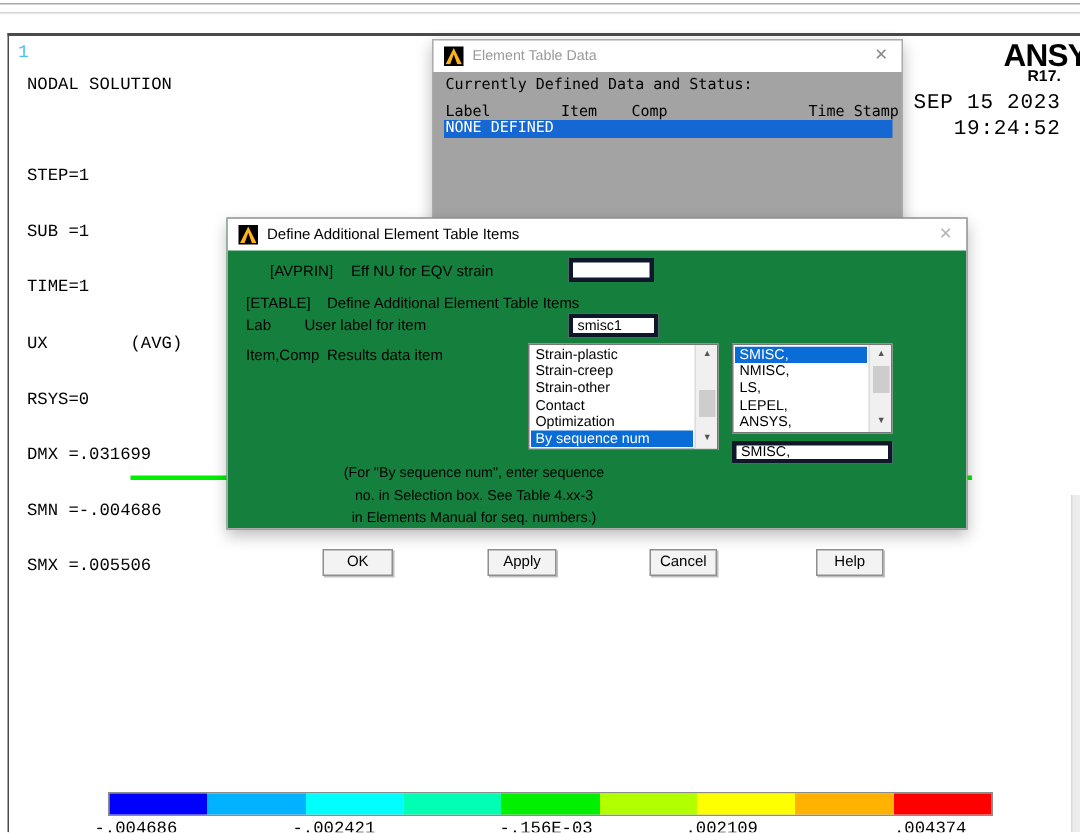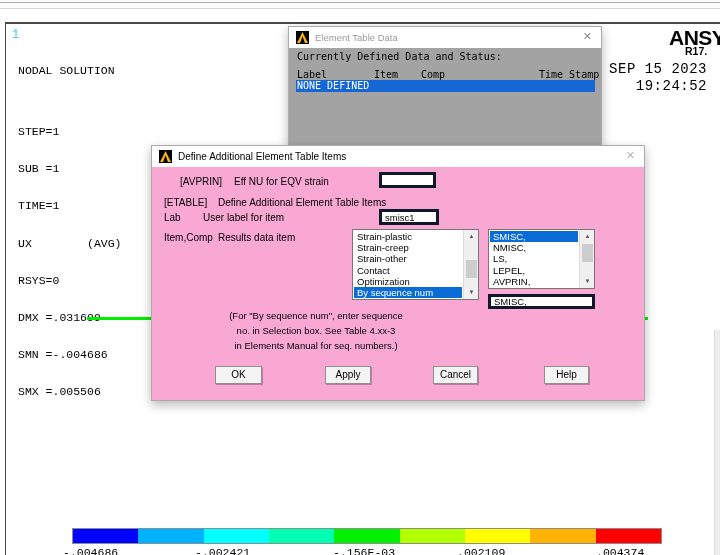--- a/index.html
+++ b/index.html
@@ -11,21 +11,21 @@
   .top-edge { position:absolute; left:0; top:0; width:720px; height:11px; background:#fdfdfd; }
   .top-edge .l1 { position:absolute; left:0; top:2px; width:720px; height:1px; background:#a9a9a9; }
   .top-edge .l2 { position:absolute; left:0; top:8px; width:720px; height:1px; background:#d6d6d6; }
 
   
   .gw-top  { position:absolute; left:5px; top:22px; width:715px; height:2px; background:#4a4a4a; }
   .gw-left { position:absolute; left:5px; top:22px; width:1px;  height:533px; background:#4a4a4a; }
 
   
   .win-num { position:absolute; left:12px; top:28px; font:12px "Liberation Mono", monospace; color:#49c3f2; }
-  .sol { position:absolute; left:18px; top:40px; font:11.5px "Liberation Mono", monospace;
+  .sol { position:absolute; left:18px; top:26px; font:11.5px "Liberation Mono", monospace;
          line-height:12.35px; white-space:pre; }
   .brand-name { position:absolute; left:669px; top:26px; font-size:21px; font-weight:bold; letter-spacing:-0.5px; }
   .brand-rel  { position:absolute; left:685px; top:45px; font-size:10.5px; font-weight:bold; }
   .datetime { position:absolute; right:13px; top:61px; text-align:right;
               font:14px "Liberation Mono", monospace; line-height:17px; letter-spacing:0.5px; }
 
   
   .model-line { position:absolute; left:87px; top:317px; width:561px; height:3px; z-index:1; }
 
   
@@ -34,21 +34,21 @@
   .legend-seg { flex:1 1 0; }
   .legend-label { position:absolute; top:546px; font:11.5px "Liberation Mono", monospace; }
   .ll0 { left:63px; } .ll1 { left:195px; } .ll2 { left:333px; } .ll3 { left:457px; } .ll4 { left:596px; }
 
   .right-strip { position:absolute; right:0; top:330px; width:6px; height:225px;
                  background:#ededed; border-left:1px solid #d9d9d9; }
 
   
   .dlg { position:absolute; border:1px solid #ababab; box-shadow:0 4px 10px rgba(0,0,0,0.28); }
   .dlg1 { left:288px; top:26px; width:314px; height:250px; background:#a3a3a3; z-index:2; }
-  .dlg2 { left:151px; top:145px; width:494px; height:256px; background:#f9a8d4; z-index:3; }
+  .dlg2 { left:151px; top:145px; width:494px; height:208px; background:#15803d; z-index:3; }
   .titlebar { position:relative; height:21px; background:#ffffff; display:flex; align-items:center; padding-left:7px; }
   .ansys-icon { width:13px; height:13px; background:#000; margin-right:6px; position:relative; flex:none; }
   .ansys-icon .tri { position:absolute; left:1px; top:1px; width:11px; height:11px;
                      background:#fdb515; clip-path:polygon(50% 0, 100% 100%, 72% 100%, 50% 38%, 28% 100%, 0 100%); }
   .dlg-title { font-size:10px; }
   .dlg1 .dlg-title { color:#9a9a9a; font-size:9.5px; }
   .dlg-close { position:absolute; top:3px; right:9px; font-size:11px; cursor:default; }
   .dlg1 .dlg-close { color:#8a8a8a; }
   .dlg2 .dlg-close { color:#b5b5b5; }
 
@@ -201,21 +201,21 @@
         <div class="sb-arrow sb-down">▼</div>
       </div>
     </div>
 
     <div class="listbox lb-right">
       <div class="lb-items">
         <div class="lb-item selected">SMISC,</div>
         <div class="lb-item">NMISC,</div>
         <div class="lb-item">LS,</div>
         <div class="lb-item">LEPEL,</div>
-        <div class="lb-item">AVPRIN,</div>
+        <div class="lb-item">ANSYS,</div>
       </div>
       <div class="sbar">
         <div class="sb-arrow sb-up">▲</div>
         <div class="sb-thumb"></div>
         <div class="sb-arrow sb-down">▼</div>
       </div>
     </div>
 
     <input class="d2-input inp-seq" value="SMISC," style="">
 

